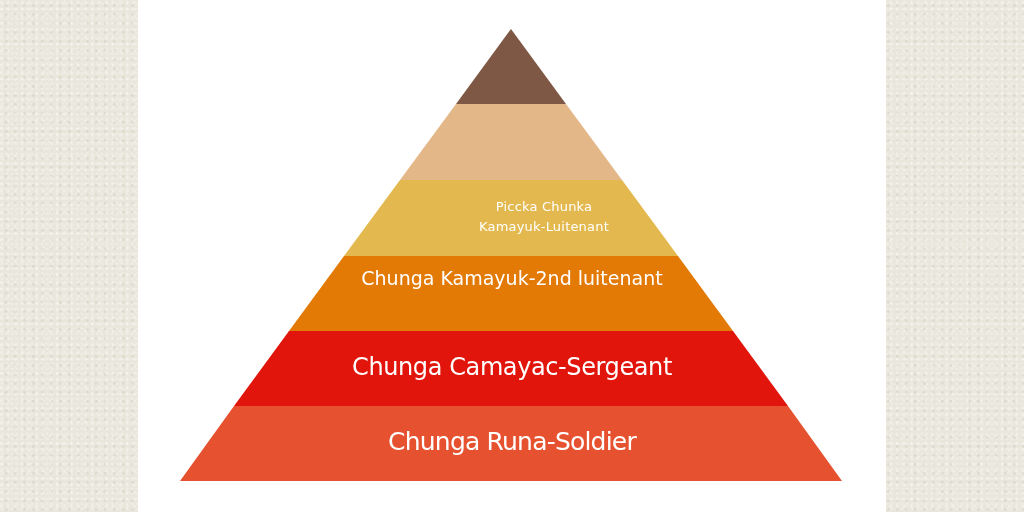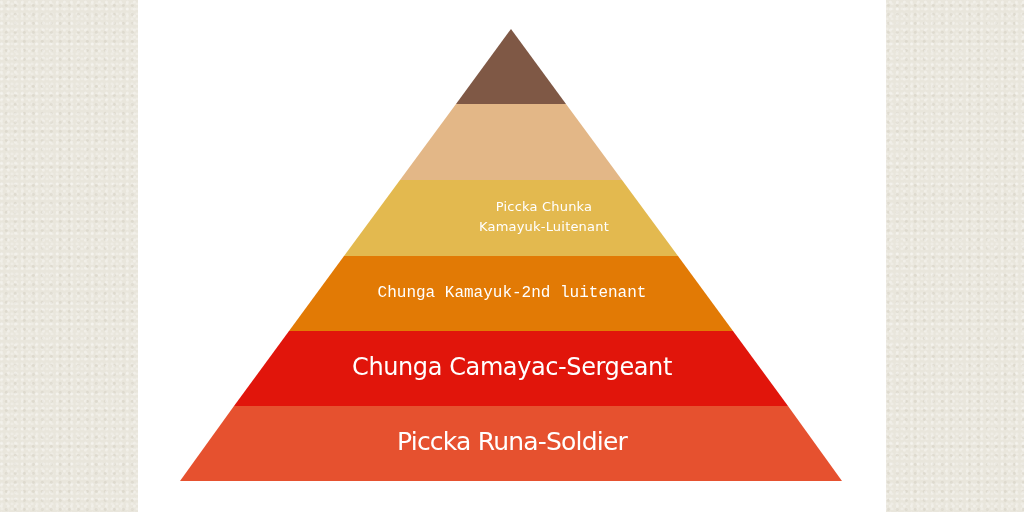--- a/index.html
+++ b/index.html
@@ -45,24 +45,23 @@
     }
     .label-3 {
       top: 197px;
       font-size: 13px;
       line-height: 20px;
       letter-spacing: 0.2px;
       margin-left: 32px;
     }
     .label-3 span { display: block; }
     .label-4 {
-      top: 281px;
-      font-size: 16px;
+      top: 266px;
+      font-size: 19px;
       line-height: 24px;
-      font-family: Liberation Mono, monospace;
     }
     .label-5 {
       top: 350px;
       font-size: 24px;
       line-height: 34px;
       letter-spacing: -0.4px;
     }
     .label-6 {
       top: 425px;
       font-size: 25px;
@@ -84,13 +83,13 @@
   <polygon id="lvl5" points="289,331 733,331 788,406 234,406" fill="#e1150b"></polygon>
   <polygon id="lvl6" points="234,406 788,406 842,481 180,481" fill="#e6512f"></polygon>
 </svg>
 
 <div class="label label-3">
   <span>Piccka Chunka</span>
   <span>Kamayuk-Luitenant</span>
 </div>
 <div class="label label-4">Chunga Kamayuk-2nd luitenant</div>
 <div class="label label-5">Chunga Camayac-Sergeant</div>
-<div class="label label-6">Piccka Runa-Soldier</div>
+<div class="label label-6">Chunga Runa-Soldier</div>
 
 </body></html>

